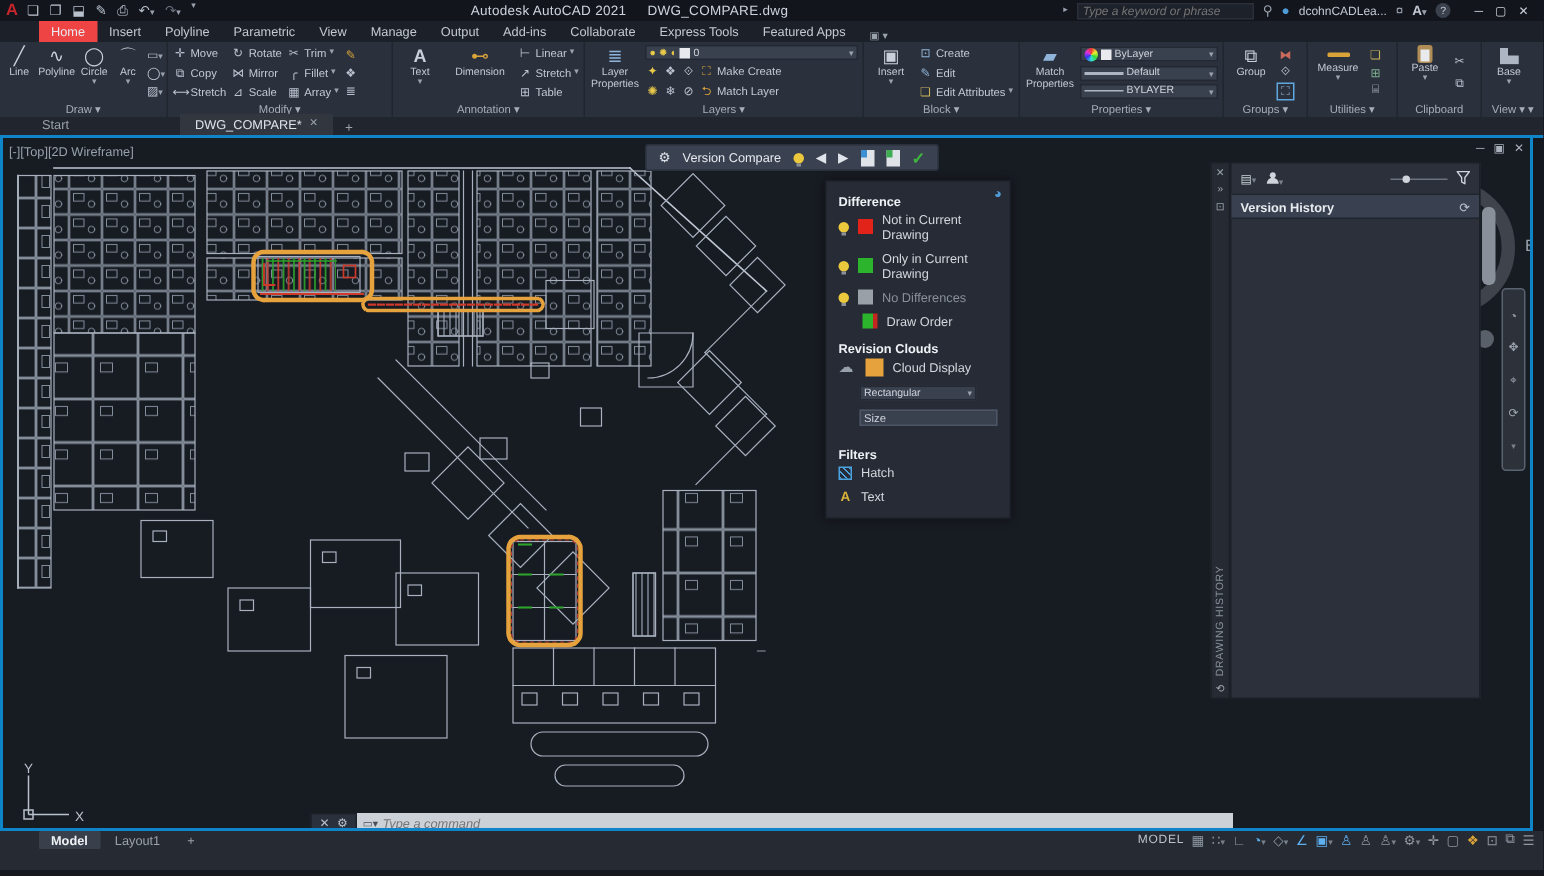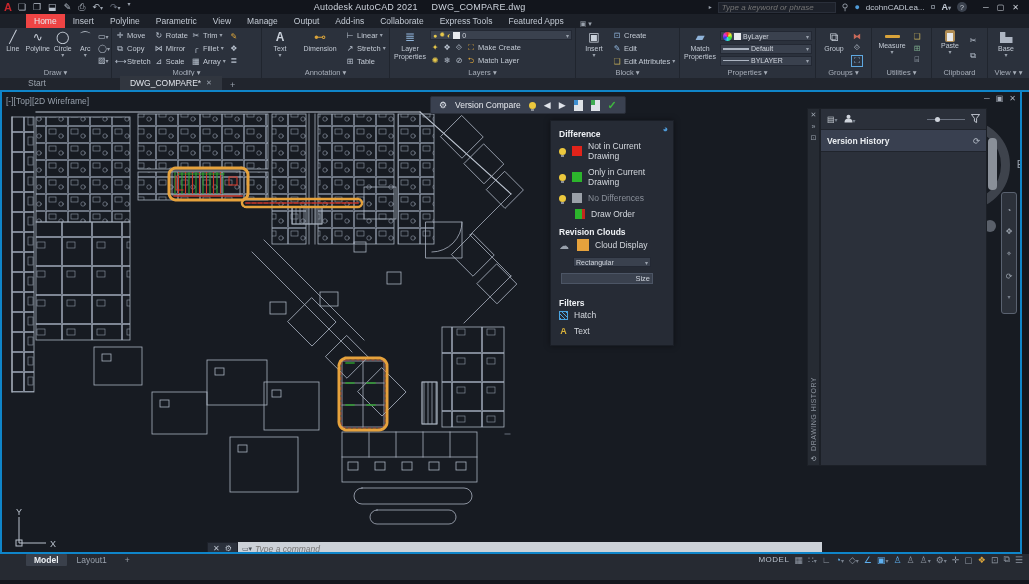--- a/index.html
+++ b/index.html
@@ -71,36 +71,36 @@
 
   .diffpanel { position:absolute; left:548px; top:28px; width:124px; height:226px; z-index:5;
     background:#262b35; border:1px solid #1a1e26; box-shadow:0 0 6px rgba(0,0,0,.4); font-size:8.5px; color:#d4d8de; }
   .dp-gear { position:absolute; right:5px; top:3px; color:#4f9bd8; font-size:9px; }
   .dp-sec { font-weight:bold; color:#eef1f5; margin:8px 0 2px 8px; font-size:8.5px; }
   .dp-row { display:flex; align-items:center; gap:6px; margin:0 0 6px 8px; }
   .swatch { width:10px; height:10px; flex:none; }
   .swatch.split { background:linear-gradient(90deg,#2cb52c 68%,#c2281e 68%) !important; }
   .dp-dim { color:#8a909a; }
   .dp-dd { margin:2px 8px 6px 22px; width:78px; }
-  .dp-input { margin:0 8px 6px 10px; width:92px; background:#3a414e; border:1px solid #4c5565;
-    color:#cfd4dc; font-size:7.5px; height:11px; padding:0 2px; font-family:"Liberation Sans",sans-serif;text-align:right; }
+  .dp-input { margin:0 8px 6px 22px; width:92px; background:#3a414e; border:1px solid #4c5565;
+    color:#cfd4dc; font-size:7.5px; height:11px; padding:0 2px; font-family:"Liberation Sans",sans-serif; }
   .cloudic { color:#98a0ab; font-size:10px; width:12px; }
   .hatchic { width:9px; height:9px; flex:none;
     background:repeating-linear-gradient(45deg,#4aa3e0 0 1px,transparent 1px 3px); border:1px solid #4aa3e0; }
   .texticy { color:#d9b23a; font-weight:bold; font-size:9px; width:9px; text-align:center; }
 
   .palette { position:absolute; left:805px; top:16px; z-index:5; display:flex; height:358px; }
   .pal-strip { width:13px; background:#262b33; border:1px solid #1c2027; display:flex; flex-direction:column; align-items:center; color:#9aa2ad; font-size:7px; padding:2px 0; }
   .pal-strip .vlabel { margin-top:auto; writing-mode:vertical-rl; transform:rotate(180deg); font-size:7px; letter-spacing:.5px; color:#8a919c; }
   .pal-strip .stripic { margin-top:4px; }
   .pal-body { width:167px; background:#2b303a; border:1px solid #1c2027; display:flex; flex-direction:column; }
   .pal-tools { height:20px; display:flex; align-items:center; gap:6px; padding:0 6px; color:#cfd4dc; font-size:8px; }
   .slider { width:38px; height:1px; background:#6b7280; position:relative; margin-left:auto; }
   .slider::before { content:""; position:absolute; left:8px; top:-2px; width:5px; height:5px; border-radius:50%; background:#cfd4dc; }
-  .pal-header { height:23px; background:#394050; border-top:1px solid #20242c; border-bottom:1px solid #20242c;
+  .pal-header { height:17px; background:#394050; border-top:1px solid #20242c; border-bottom:1px solid #20242c;
     display:flex; align-items:center; padding:0 6px; color:#e8ebef; font-size:8.5px; font-weight:bold; }
   .pal-header .refresh { margin-left:auto; font-weight:normal; color:#b9c1cc; }
   .pal-list { padding:6px 4px; font-size:8.5px; color:#c2c8d1; }
   .pal-date { margin:0 0 5px 4px; }
   .pal-entry { display:flex; align-items:center; gap:5px; padding:2px 4px 2px 12px; }
   .pal-entry.sel { background:#454d5b; color:#eef1f5; }
   .ventryic { width:8px; height:10px; background:#dfe3e8; position:relative; flex:none; }
   .ventryic::before { content:""; position:absolute; left:0; top:0; width:4px; height:4px; background:#3f8fd1; }
   .ventryic::after { content:""; position:absolute; left:0; top:4px; width:3px; height:3px; background:#e0b23a; }
 

